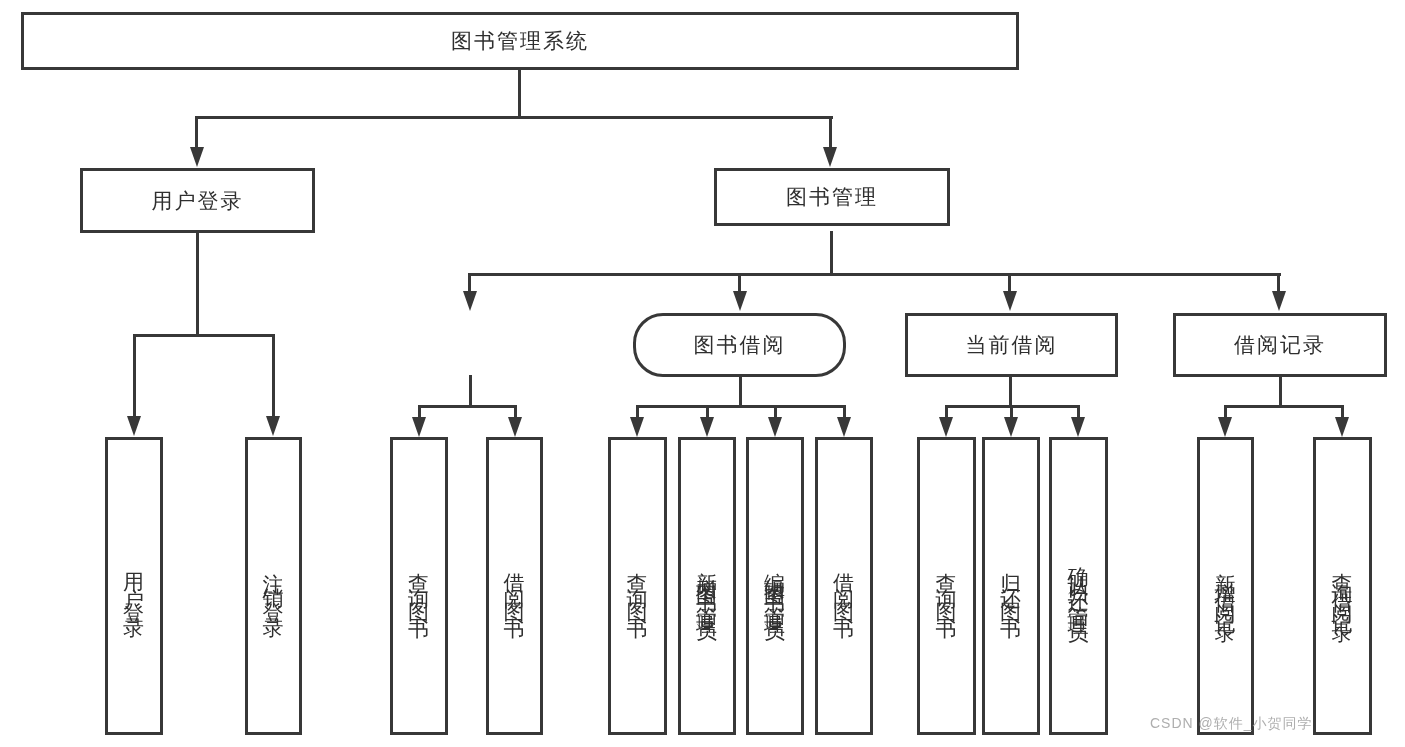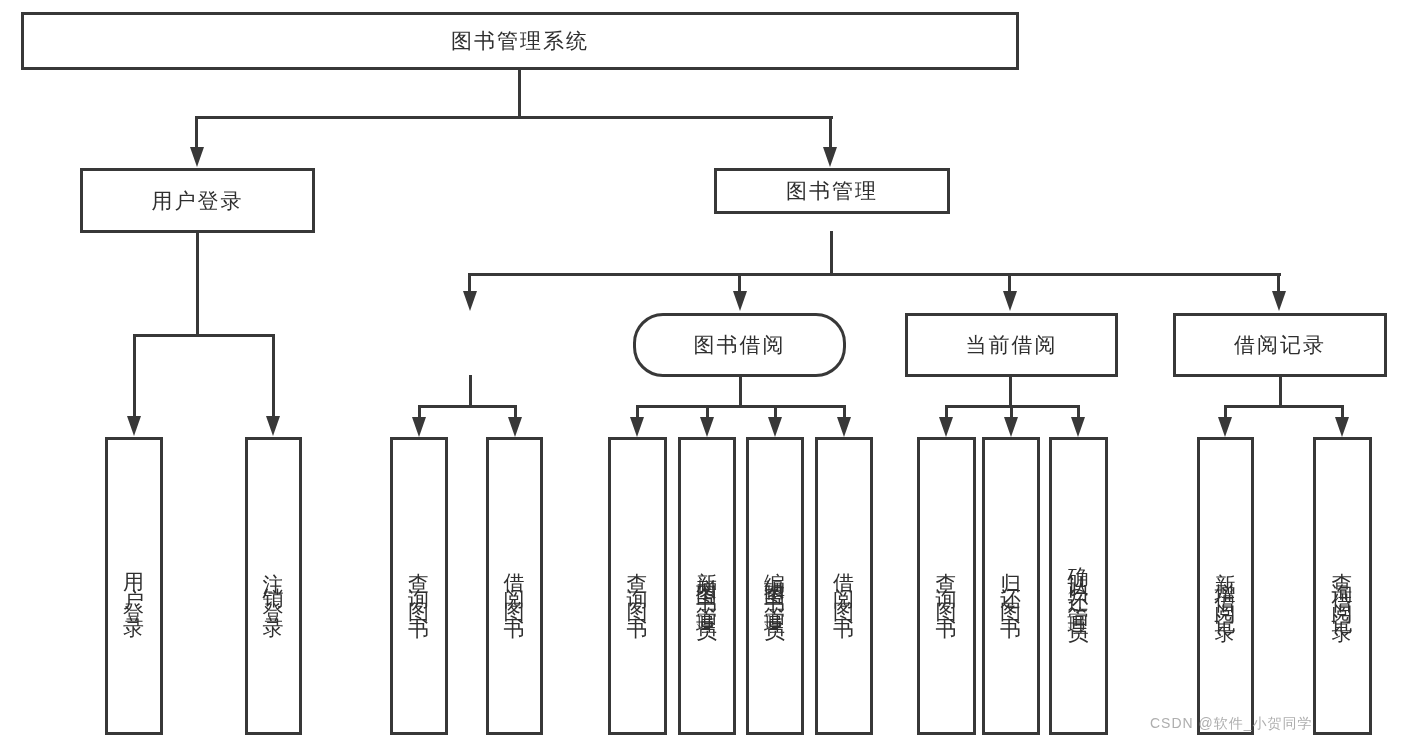--- a/index.html
+++ b/index.html
@@ -33,21 +33,21 @@
   <div class="vline" style="left:518px;top:70px;height:47px;"></div>
   <div class="hline" style="left:196px;top:116px;width:637px;"></div>
   <div class="vline" style="left:195px;top:116px;height:32px;"></div>
   <div class="arrow" style="left:190px;top:147px;"></div>
   <div class="vline" style="left:829px;top:116px;height:32px;"></div>
   <div class="arrow" style="left:823px;top:147px;"></div>
 
   <div class="box hbox" style="left:80px;top:168px;width:235px;height:65px;">
     <span>用户登录</span>
   </div>
-  <div class="box hbox" style="left:714px;top:168px;width:236px;height:46px;">
+  <div class="box hbox" style="left:714px;top:168px;width:236px;height:58px;">
     <span>图书管理</span>
   </div>
 
   <div class="vline" style="left:196px;top:231px;height:105px;"></div>
   <div class="hline" style="left:133px;top:334px;width:142px;"></div>
   <div class="vline" style="left:133px;top:334px;height:84px;"></div>
   <div class="arrow" style="left:127px;top:416px;"></div>
   <div class="vline" style="left:272px;top:334px;height:84px;"></div>
   <div class="arrow" style="left:266px;top:416px;"></div>
 

